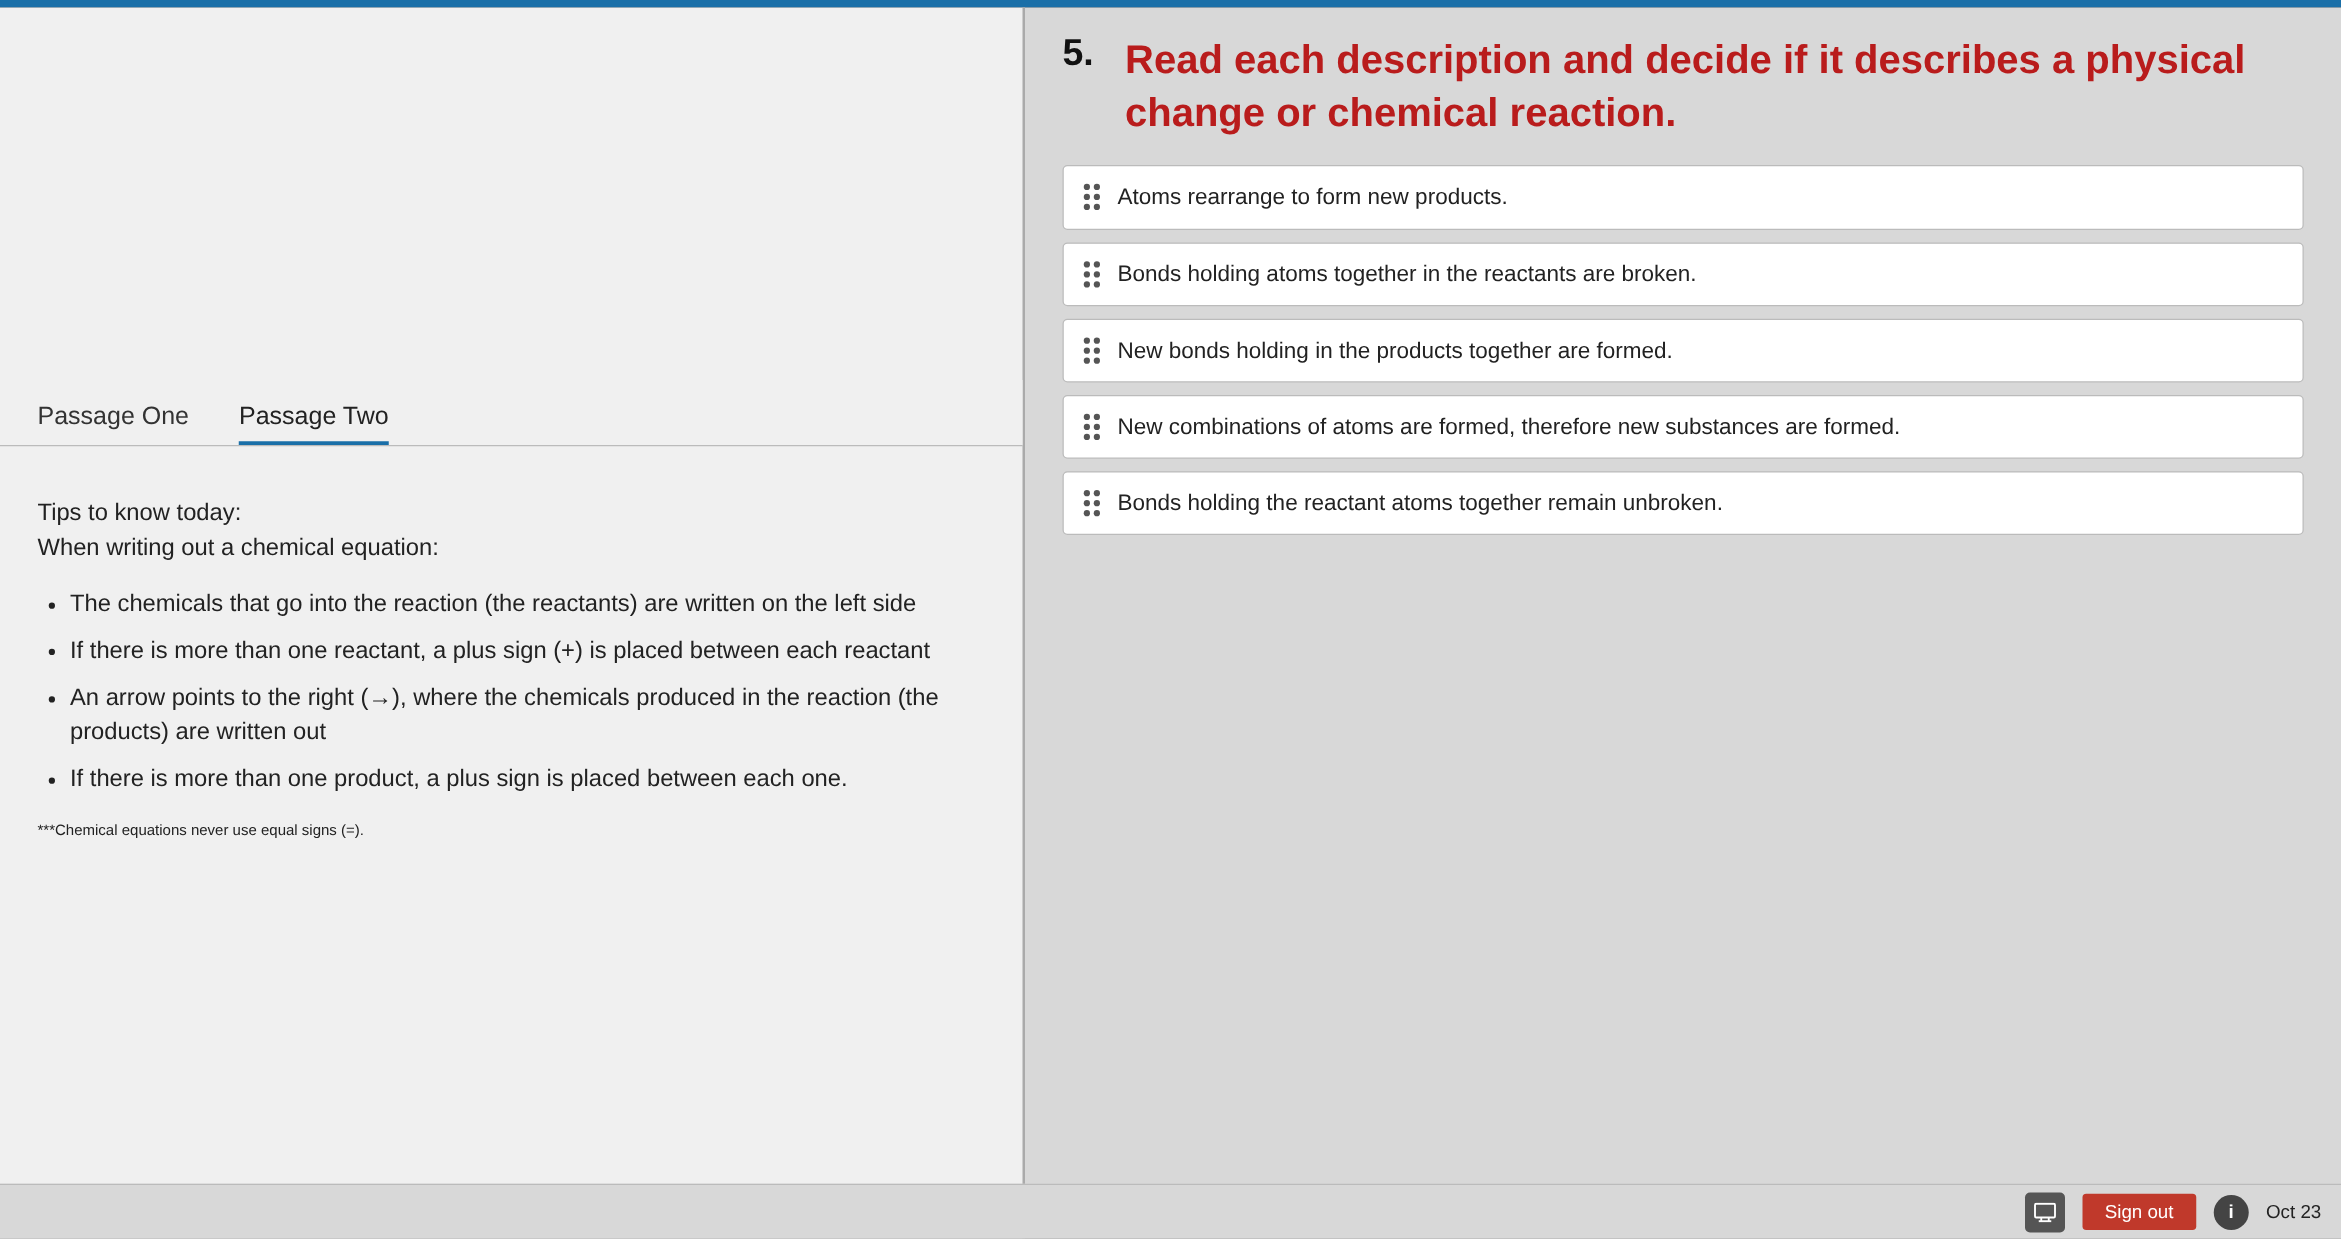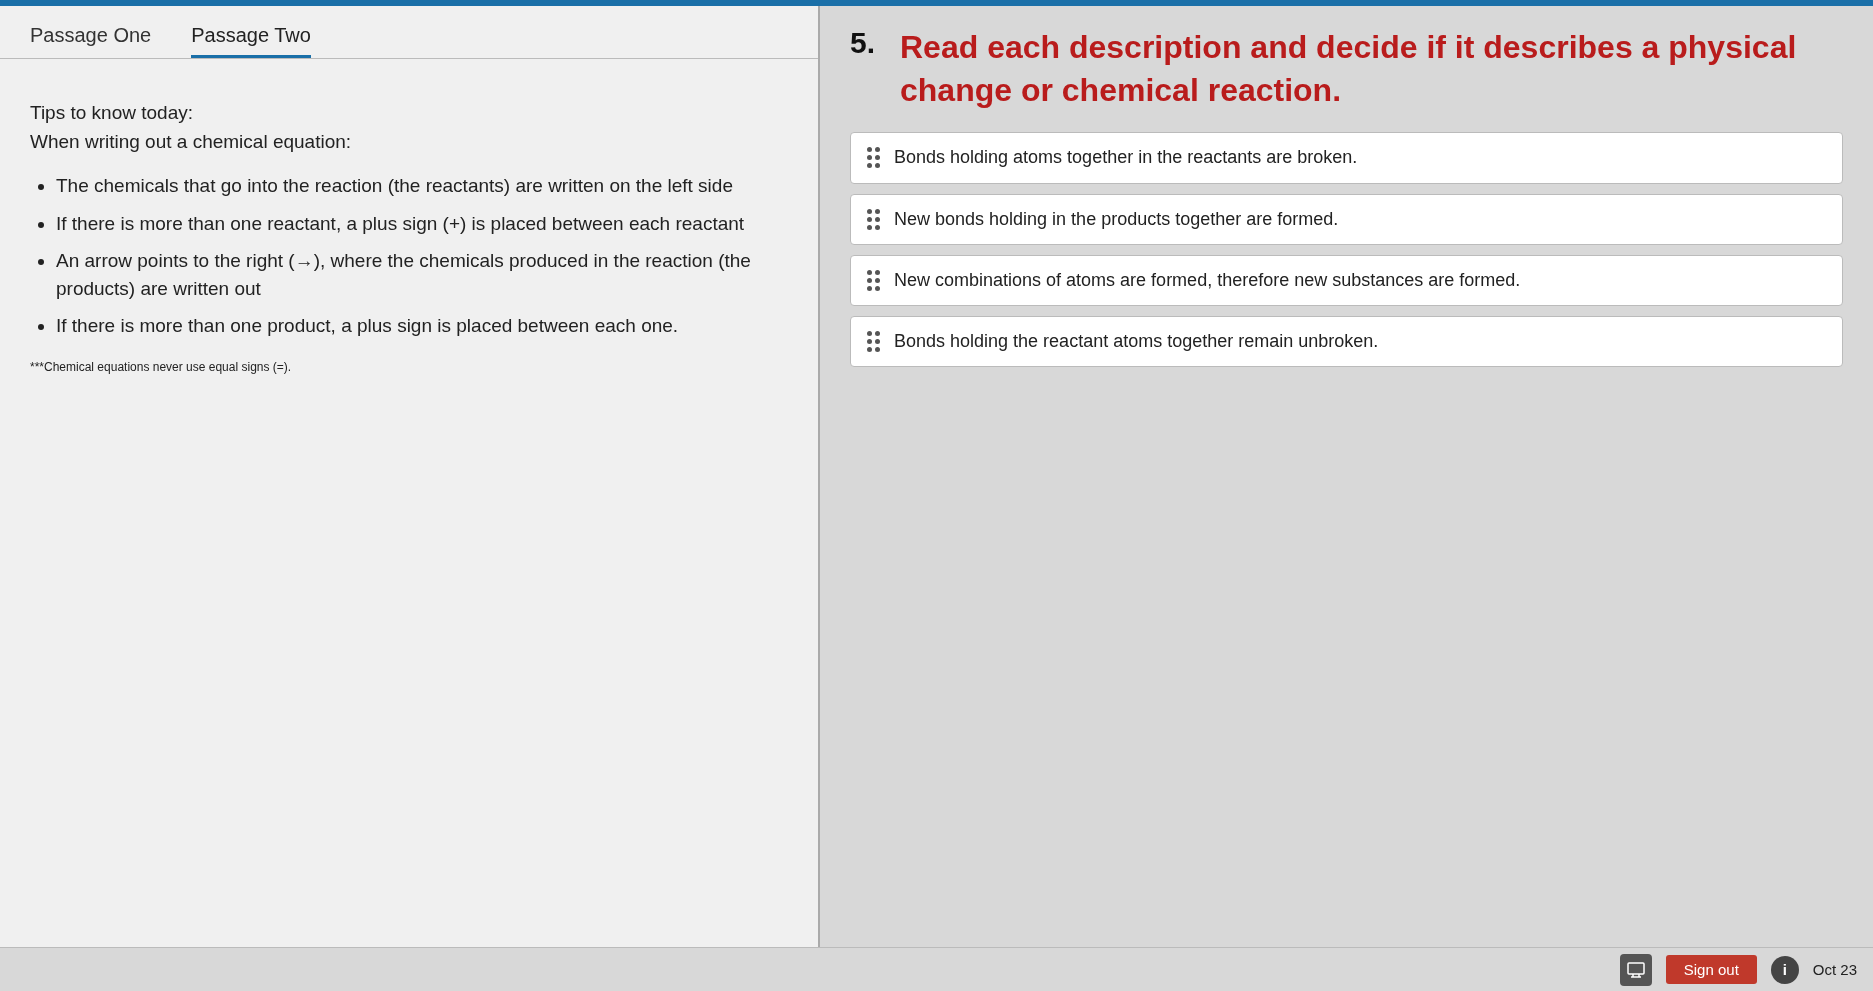--- a/index.html
+++ b/index.html
@@ -32,20 +32,21 @@
     }
 
     
     .left-panel {
       width: 820px;
       background: #f0f0f0;
       padding: 0;
       display: flex;
       flex-direction: column;
       border-right: 2px solid #aaa;
+      justify-content: center;
     }
 
     .tabs-container {
       display: flex;
       flex-direction: row;
       padding: 18px 30px 0 30px;
       background: #f0f0f0;
       gap: 40px;
     }
 
@@ -268,20 +269,37 @@
   </div>
 
   <div class="right-panel">
     <div class="question-header">
       <span class="question-number">5.</span>
       <span class="question-text">Read each description and decide if it describes a physical change or chemical reaction.</span>
     </div>
 
     <div class="drag-items-container">
 
+      <div class="drag-item">
+        <div class="drag-handle">
+          <div class="drag-handle-row">
+              <div class="dot"></div>
+              <div class="dot"></div>
+            </div>
+          <div class="drag-handle-row">
+              <div class="dot"></div>
+              <div class="dot"></div>
+            </div>
+          <div class="drag-handle-row">
+              <div class="dot"></div>
+              <div class="dot"></div>
+            </div>
+        </div>
+        <span class="drag-item-text">Atoms rearrange to form new products.</span>
+      </div>
 
       <div class="drag-item">
         <div class="drag-handle">
           <div class="drag-handle-row">
               <div class="dot"></div>
               <div class="dot"></div>
             </div>
           <div class="drag-handle-row">
               <div class="dot"></div>
               <div class="dot"></div>

